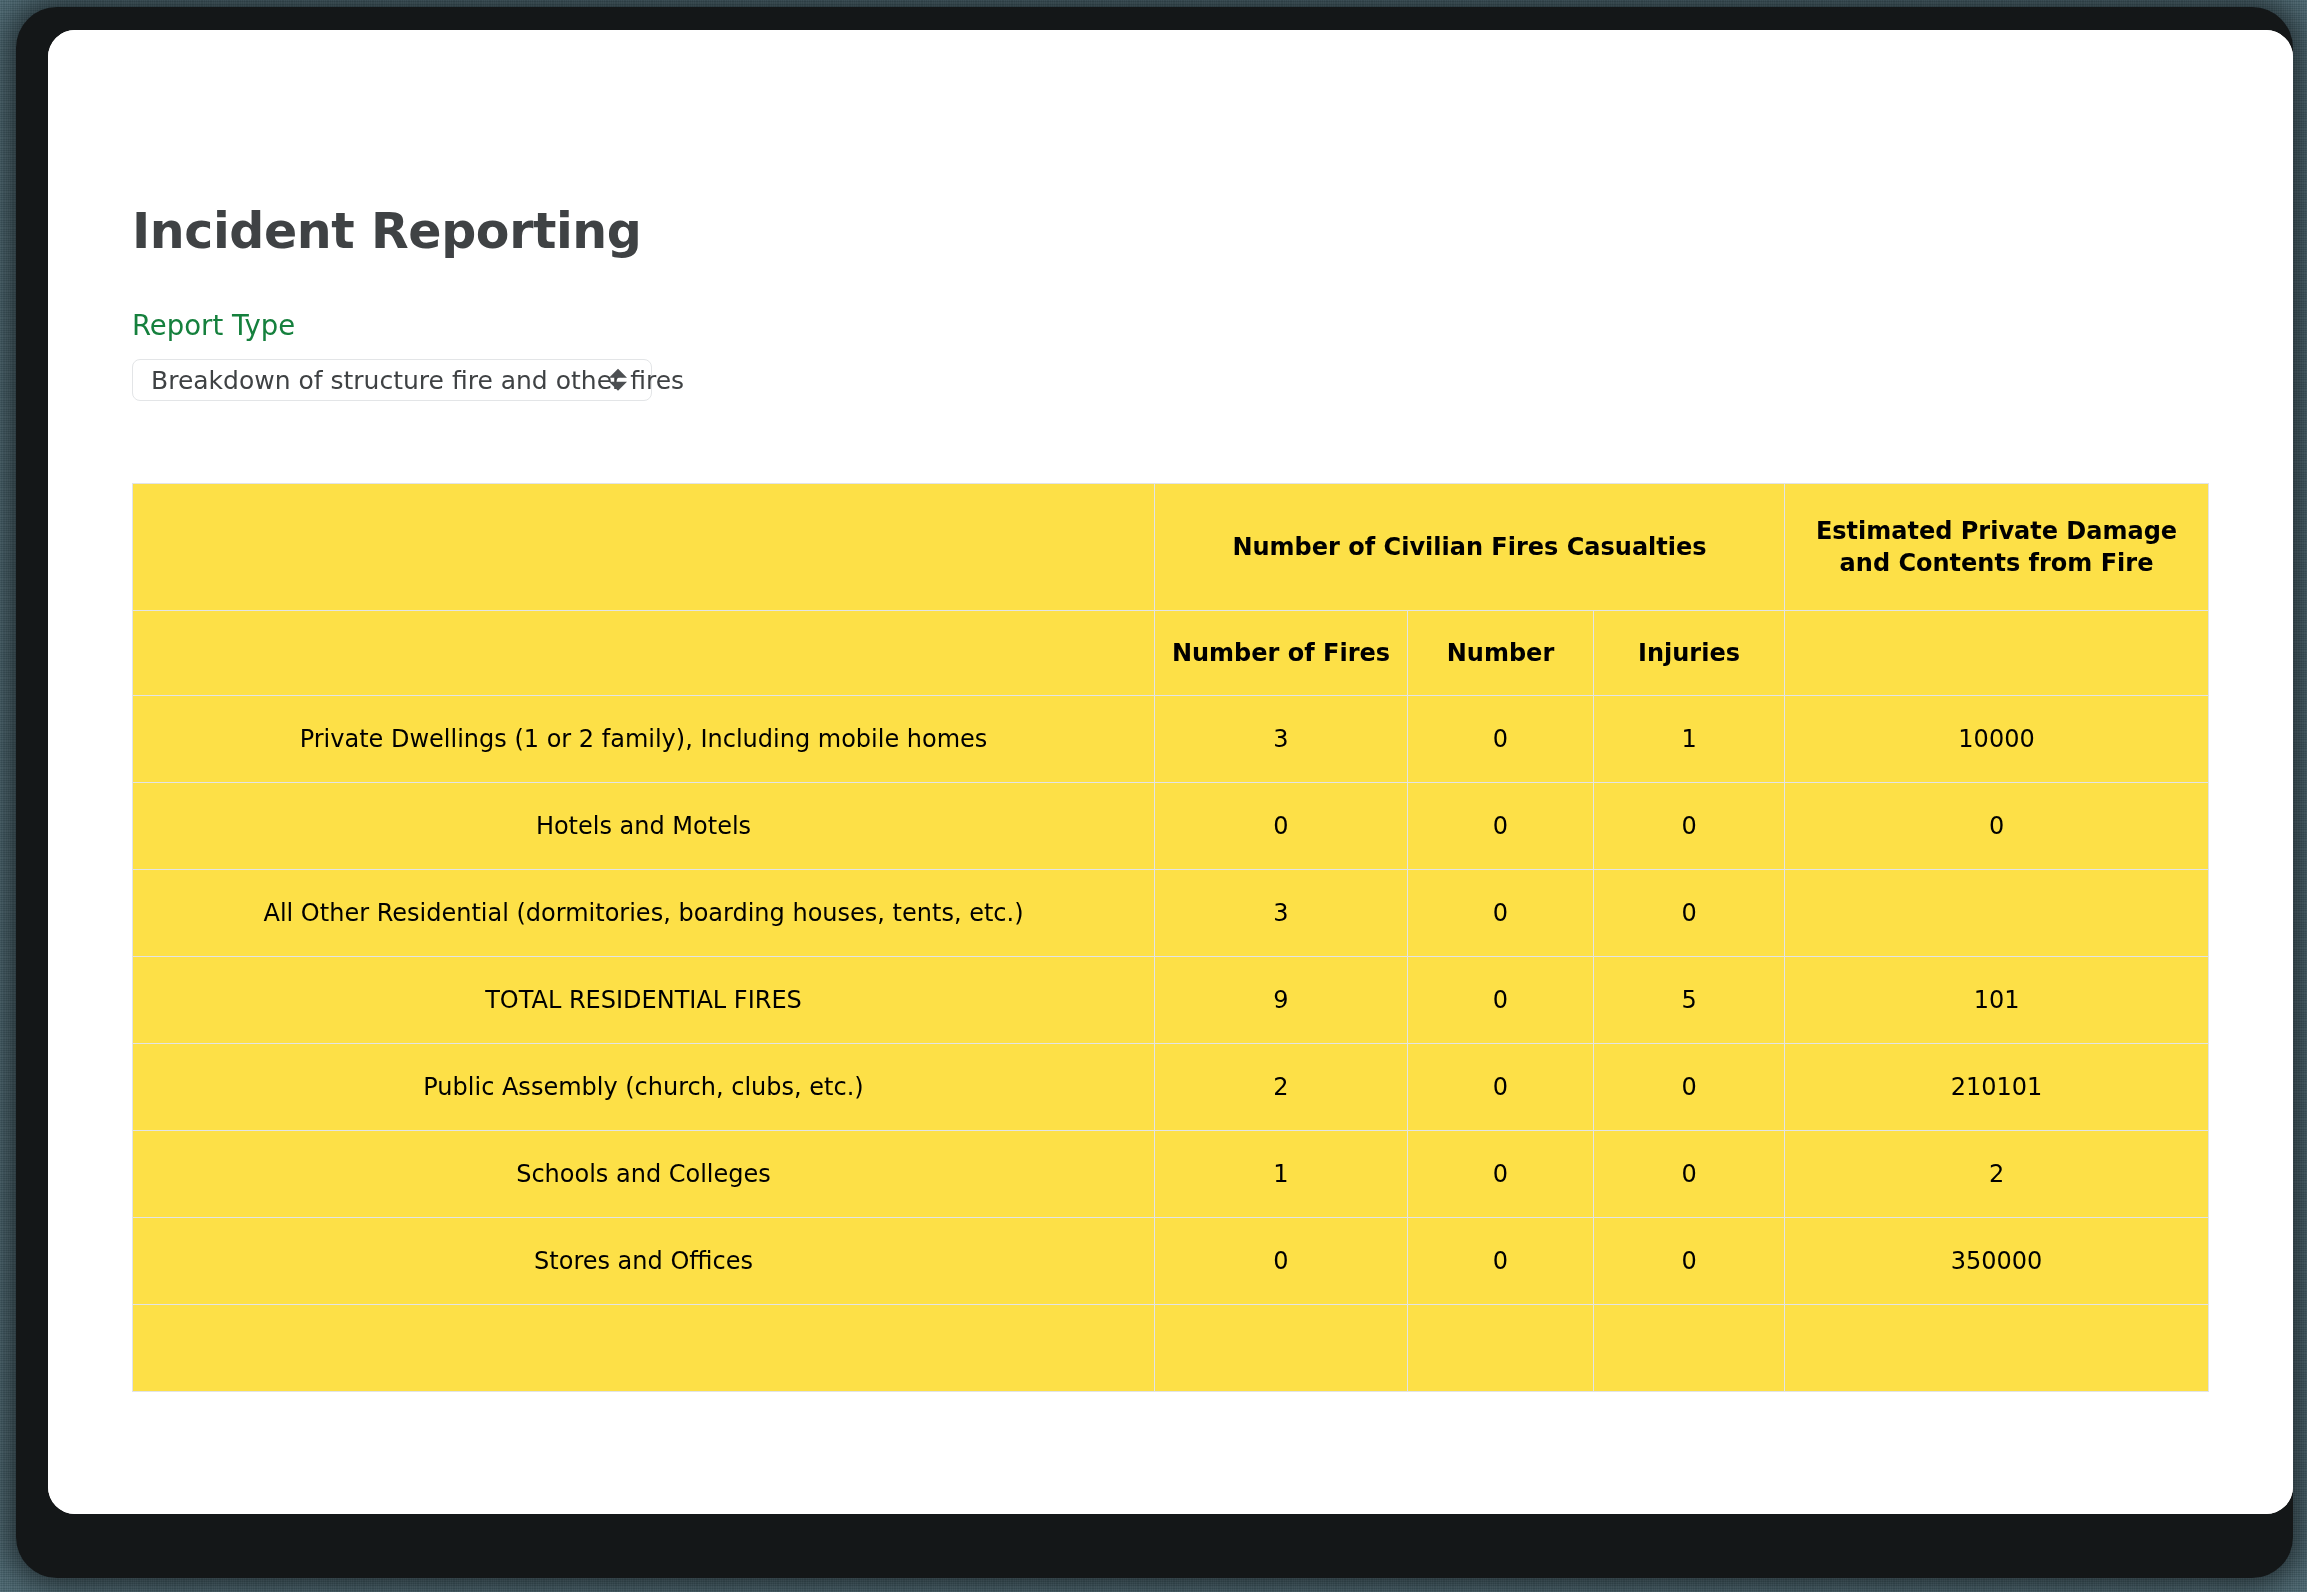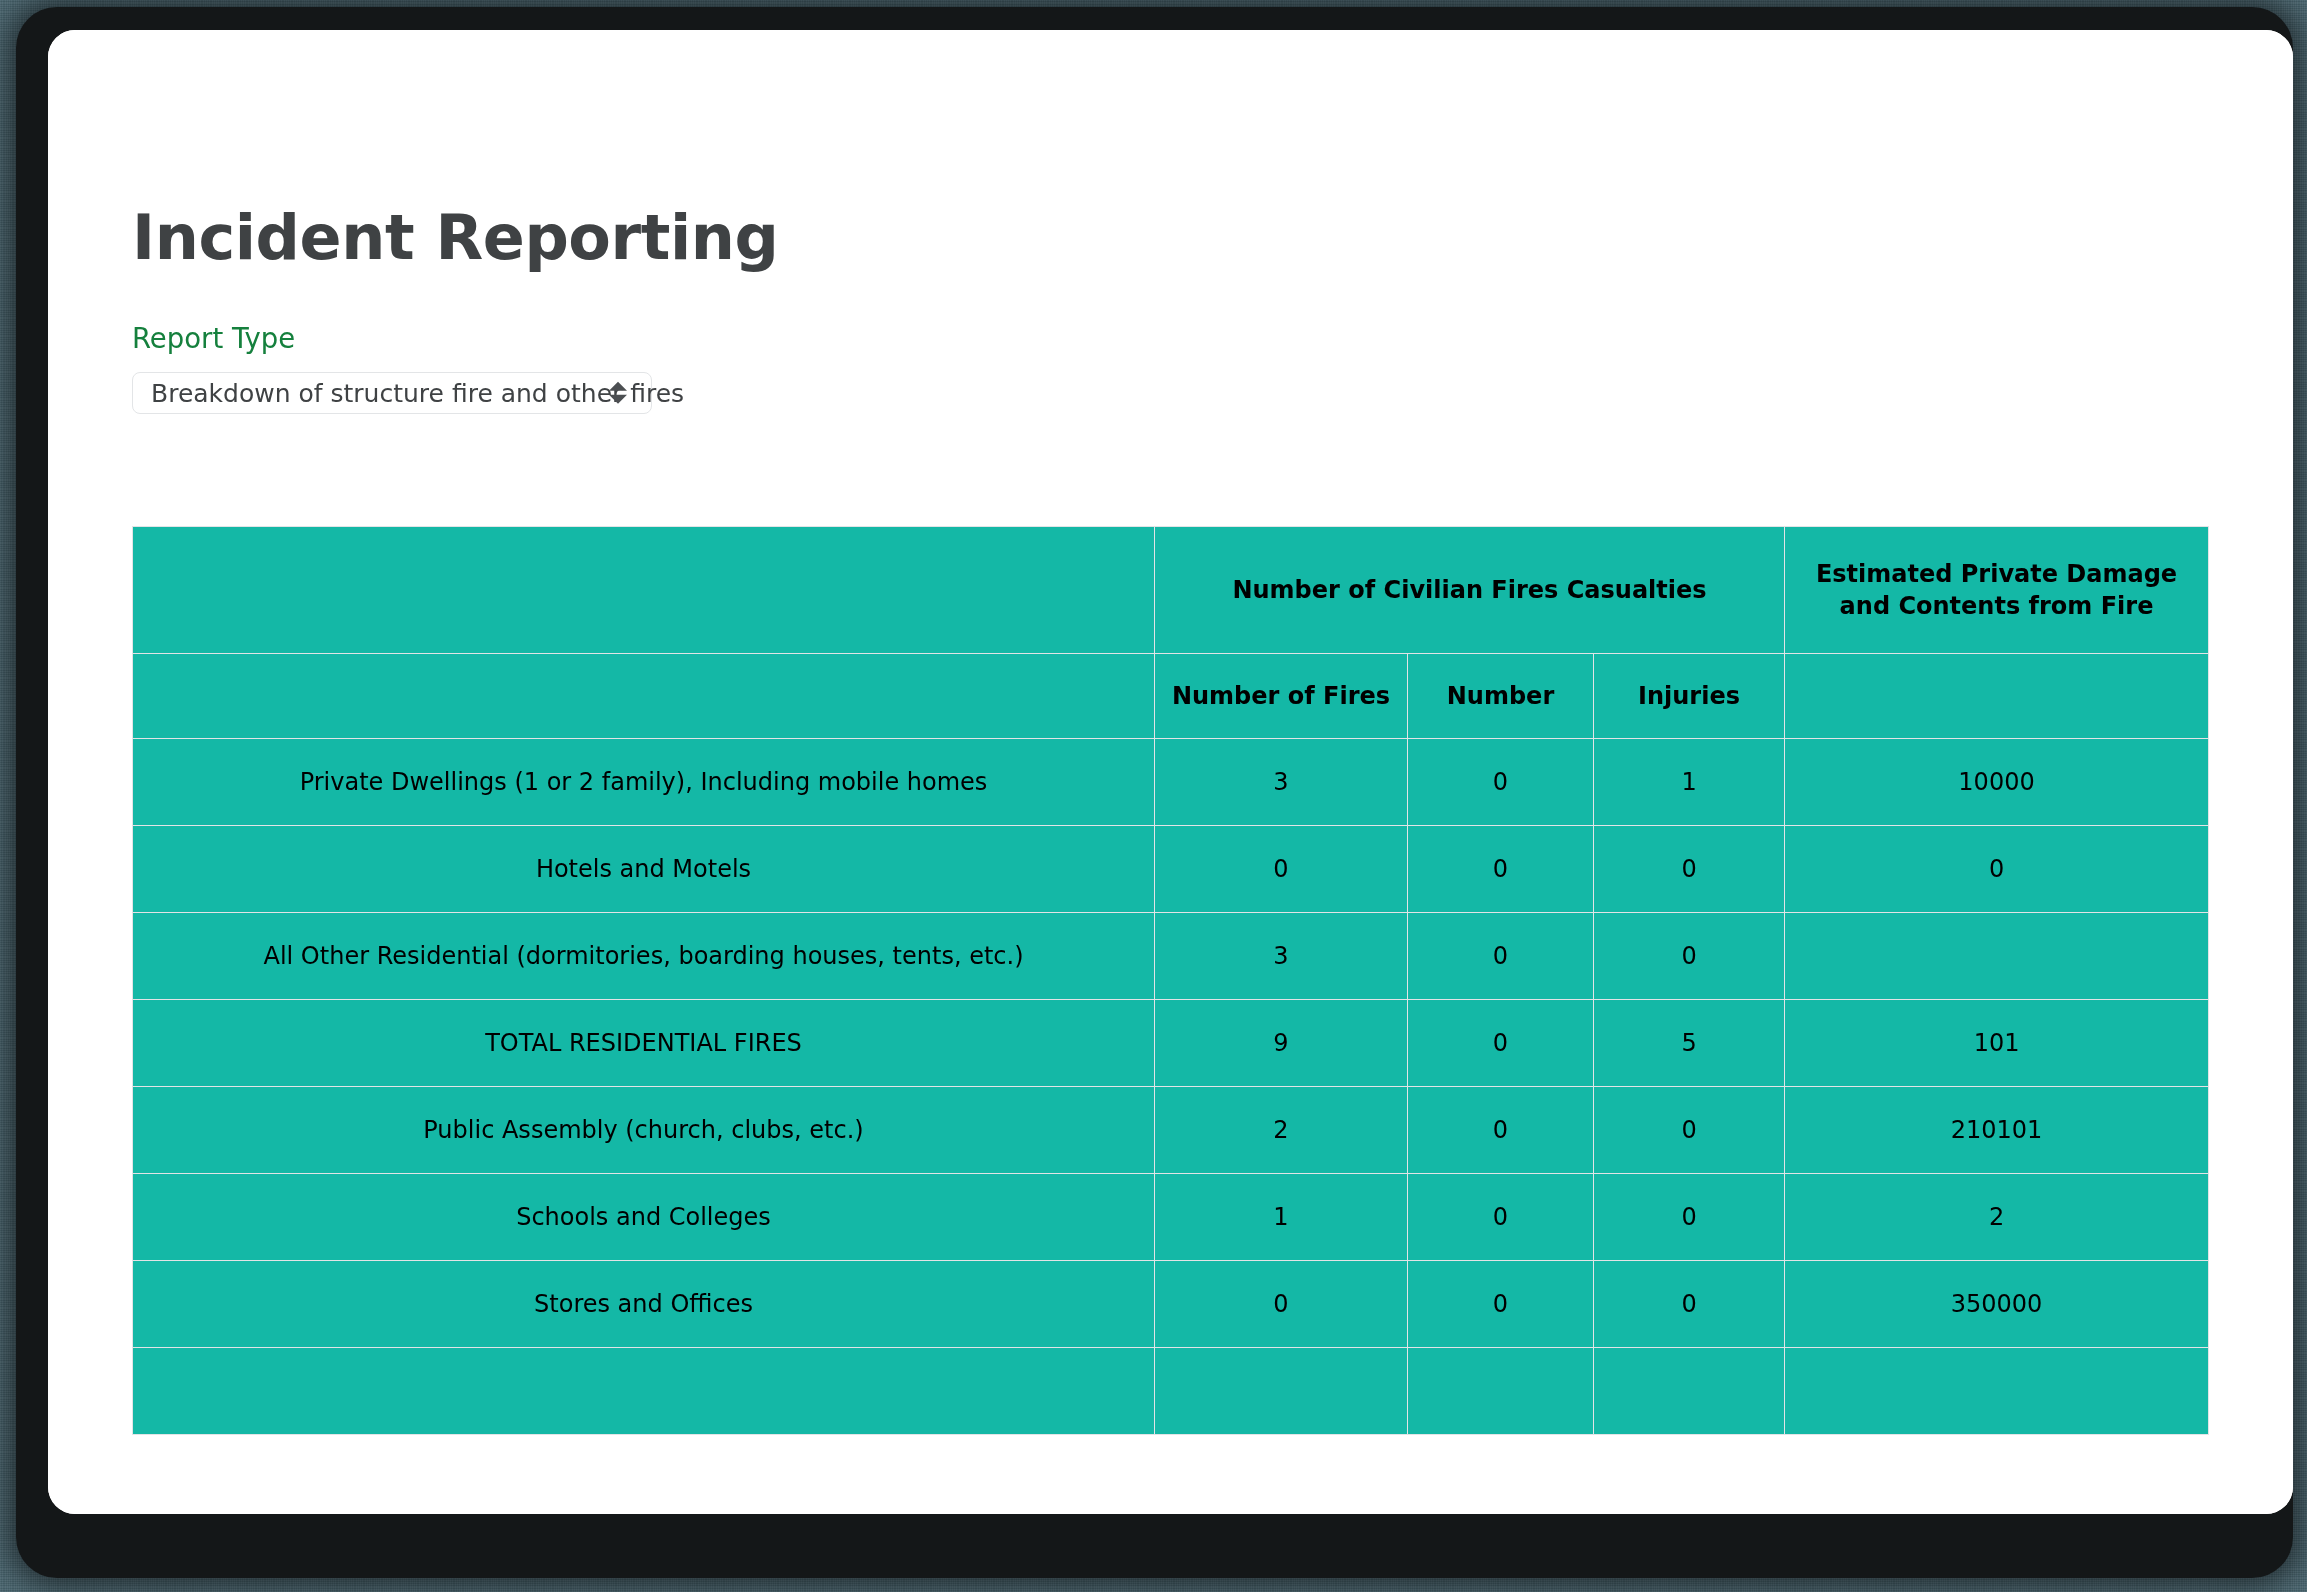--- a/index.html
+++ b/index.html
@@ -56,21 +56,21 @@
     position: absolute;
     left: 84px;
     top: 0;
     width: 2076px;
   }
 
   
   #page-title {
     margin: 0;
     padding-top: 177px;
-    font-size: 62px;
+    font-size: 49px;
     font-weight: bold;
     color: #3f4244;
     letter-spacing: -0.4px;
     line-height: 1;
   }
 
   
   .form-group { margin-top: 56px; }
   .form-label {
     display: block;
@@ -118,25 +118,25 @@
   }
   .tri-down {
     width: 0; height: 0;
     border-left: 9px solid transparent;
     border-right: 9px solid transparent;
     border-top: 9.8px solid #4c4f52;
   }
 
   
   #report-table {
-    margin-top: 112px;
+    margin-top: 82px;
     border-collapse: collapse;
     width: 2076px;
     table-layout: fixed;
-    background: #14b8a6;
+    background: #fde047;
   }
   #report-table col.c-label  { width: 1022px; }
   #report-table col.c-fires  { width: 253px; }
   #report-table col.c-deaths { width: 186px; }
   #report-table col.c-inj    { width: 191px; }
   #report-table col.c-dmg    { width: 424px; }
 
   #report-table th,
   #report-table td {
     border: 1.3px solid #e2e4e6;

